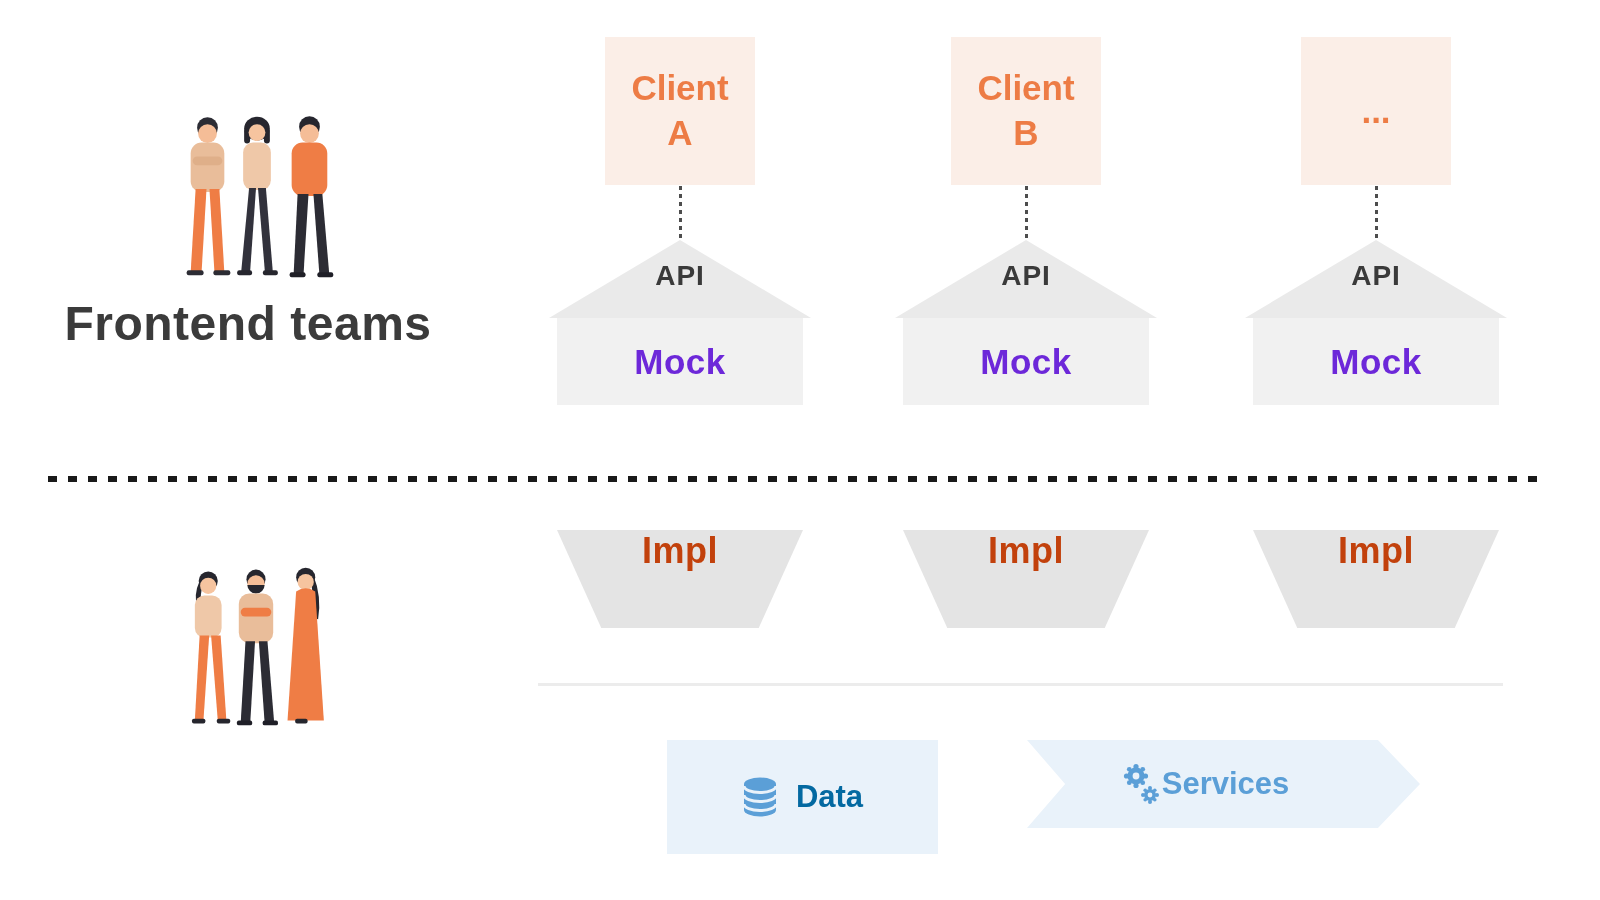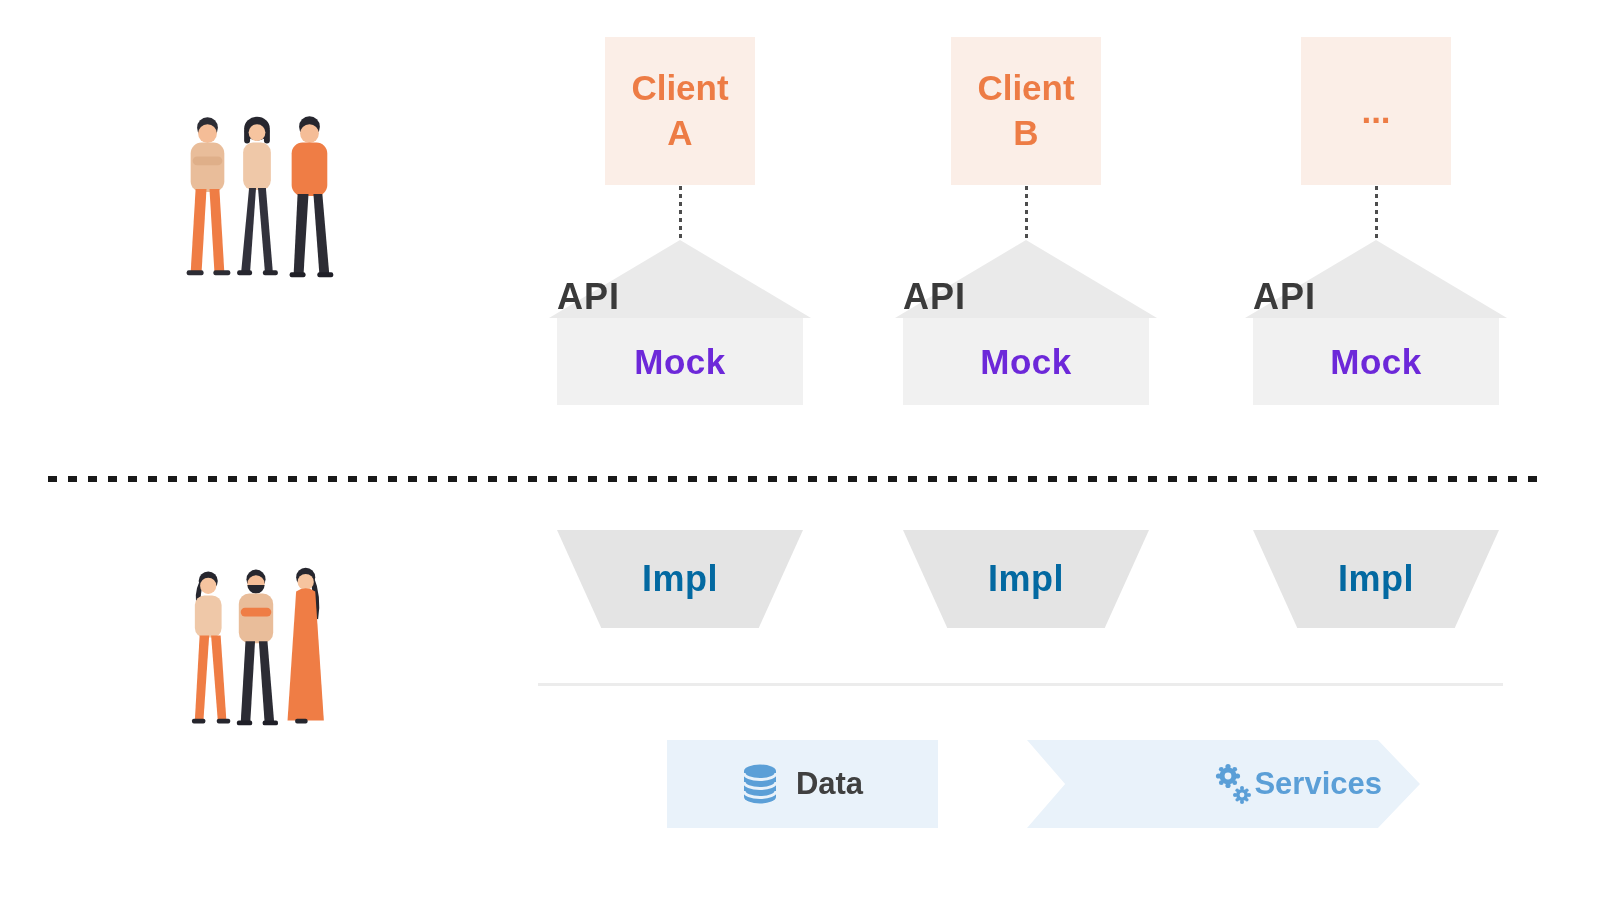--- a/index.html
+++ b/index.html
@@ -33,57 +33,57 @@
   }
   .connector.c1{left:679px}.connector.c2{left:1025px}.connector.c3{left:1375px}
 
   
   .roof{
     position:absolute;top:240px;width:262px;height:78px;background:#EAEAEA;
     clip-path:polygon(50% 0,100% 100%,0 100%);
   }
   .roof.c1{left:549px}.roof.c2{left:895px}.roof.c3{left:1245px}
   .api-label{
-    position:absolute;top:276px;width:246px;
-    font-size:36px;font-weight:bold;color:#3A3A3A;letter-spacing:1px;
+    position:absolute;top:260px;width:246px;text-align:center;
+    font-size:28px;font-weight:bold;color:#3A3A3A;letter-spacing:1px;
   }
   .api-label.c1{left:557px}.api-label.c2{left:903px}.api-label.c3{left:1253px}
   .mock-body{
     position:absolute;top:318px;width:246px;height:87px;background:#F1F1F1;
     display:flex;align-items:center;justify-content:center;
     font-size:35px;font-weight:bold;color:#6d28d9;letter-spacing:0.5px;
   }
   .mock-body.c1{left:557px}.mock-body.c2{left:903px}.mock-body.c3{left:1253px}
 
   
   .dashed-divider{
     position:absolute;left:48px;top:476px;width:1500px;height:6px;
     background:repeating-linear-gradient(90deg,#1A1A1A 0 9px,transparent 9px 20px);
   }
 
   
   .impl{
     position:absolute;top:530px;width:246px;height:98px;background:#E4E4E4;
     clip-path:polygon(0 0,100% 0,82% 100%,18% 100%);
-    display:flex;align-items:center;justify-content:center;
-    font-size:36px;font-weight:bold;color:#0369a1;letter-spacing:0.5px;
+    display:flex;align-items:flex-start;justify-content:center;
+    font-size:36px;font-weight:bold;color:#c2410c;letter-spacing:0.5px;
   }
   .impl.c1{left:557px}.impl.c2{left:903px}.impl.c3{left:1253px}
 
   
   .thin-line{position:absolute;left:538px;top:683px;width:965px;height:3px;background:#ECECEC;}
   .data-box{
-    position:absolute;left:667px;top:740px;width:271px;height:88px;background:#E9F2FA;
+    position:absolute;left:667px;top:740px;width:271px;height:114px;background:#E9F2FA;
     display:flex;align-items:center;justify-content:center;gap:18px;
-    color:#404040;font-size:31px;font-weight:bold;
+    color:#0369a1;font-size:31px;font-weight:bold;
   }
   .services-chevron{
     position:absolute;left:1027px;top:740px;width:393px;height:88px;background:#E9F2FA;
     clip-path:polygon(0 0,89.3% 0,100% 50%,89.3% 100%,0 100%,9.7% 50%);
-    display:flex;align-items:center;justify-content:flex-end;
+    display:flex;align-items:center;justify-content:center;
     padding-right:38px;box-sizing:border-box;
     color:#5B9FD7;font-size:31px;font-weight:bold;
   }
   .res-icon{flex:0 0 auto;display:block;}
 </style>
 </head>
 <body>
 
 <div class="stage">
 
@@ -115,20 +115,21 @@
     <g>
       <circle cx="153" cy="32" r="10.5" fill="#26262E"></circle>
       <circle cx="153" cy="39" r="9.5" fill="#F5BD97"></circle>
       <rect x="135" y="48" width="36" height="54" rx="11" fill="#EF7D45"></rect>
       <path d="M141,100 L137,181 L147,181 L152,100 z" fill="#2C2C34"></path>
       <path d="M157,100 L163,181 L173,181 L166,100 z" fill="#2C2C34"></path>
       <rect x="133" y="179" width="16" height="5" rx="2" fill="#1F1F27"></rect>
       <rect x="161" y="179" width="16" height="5" rx="2" fill="#1F1F27"></rect>
     </g>
   </svg>
+  <div class="team-label frontend">Frontend teams</div>
 
   <div class="client-box c1">
     <span>Client</span>
     <span>A</span>
   </div>
   <div class="client-box c2">
     <span>Client</span>
     <span>B</span>
   </div>
   <div class="client-box c3">

